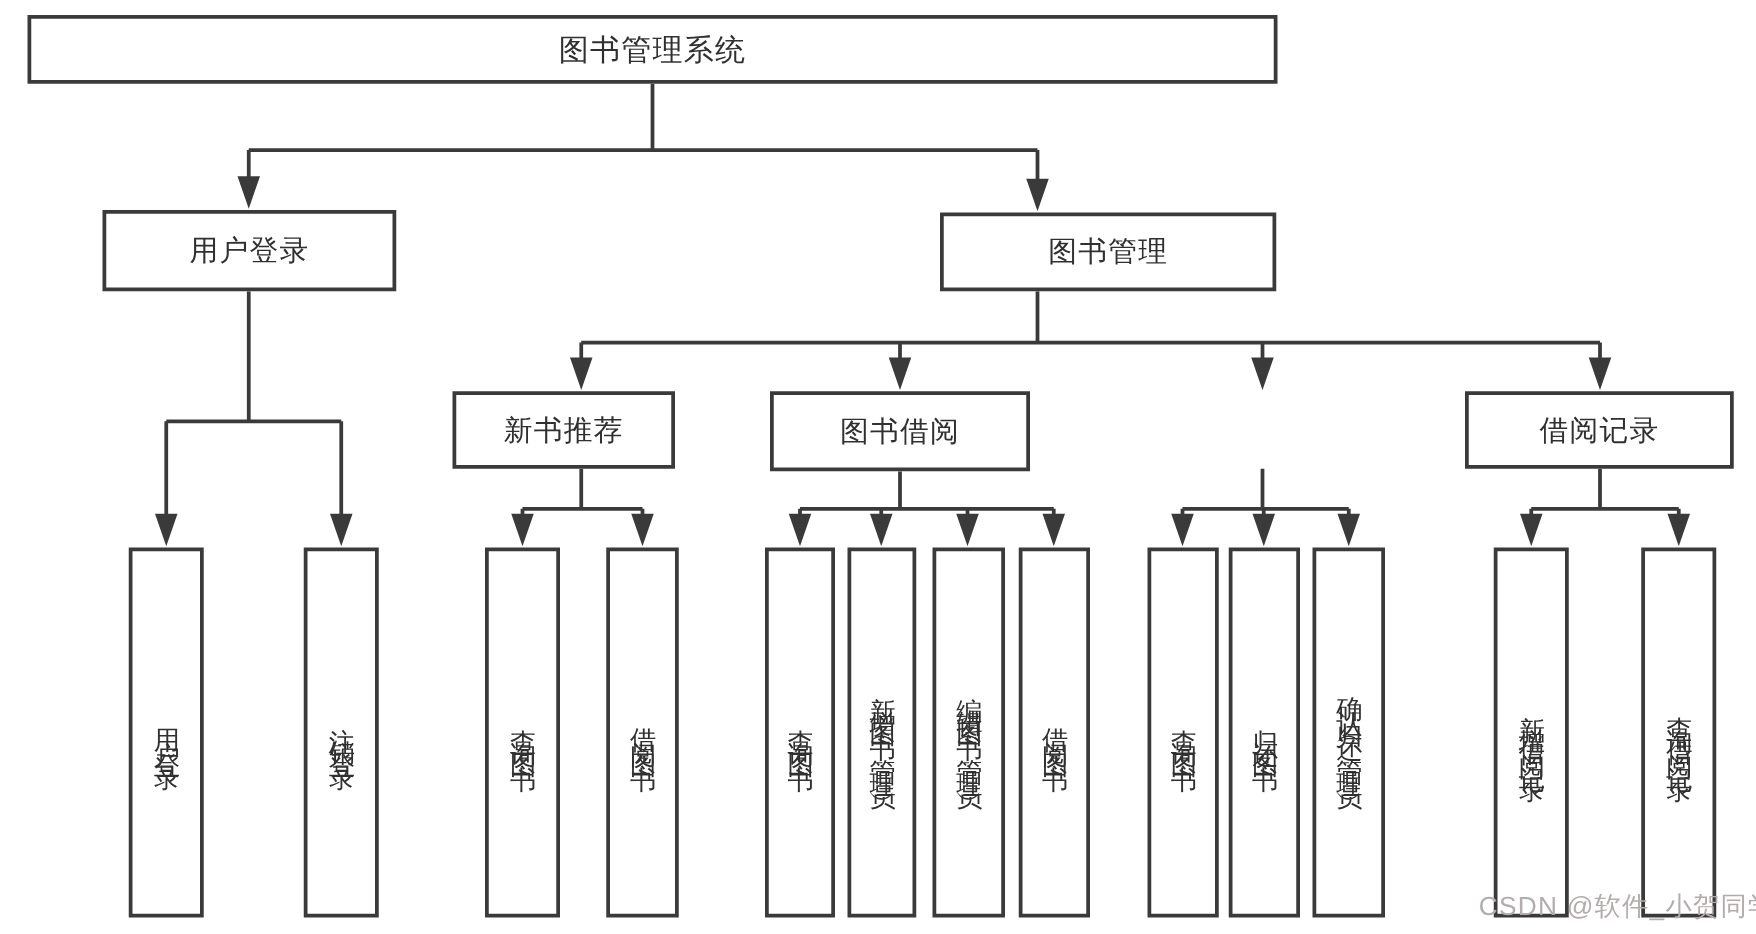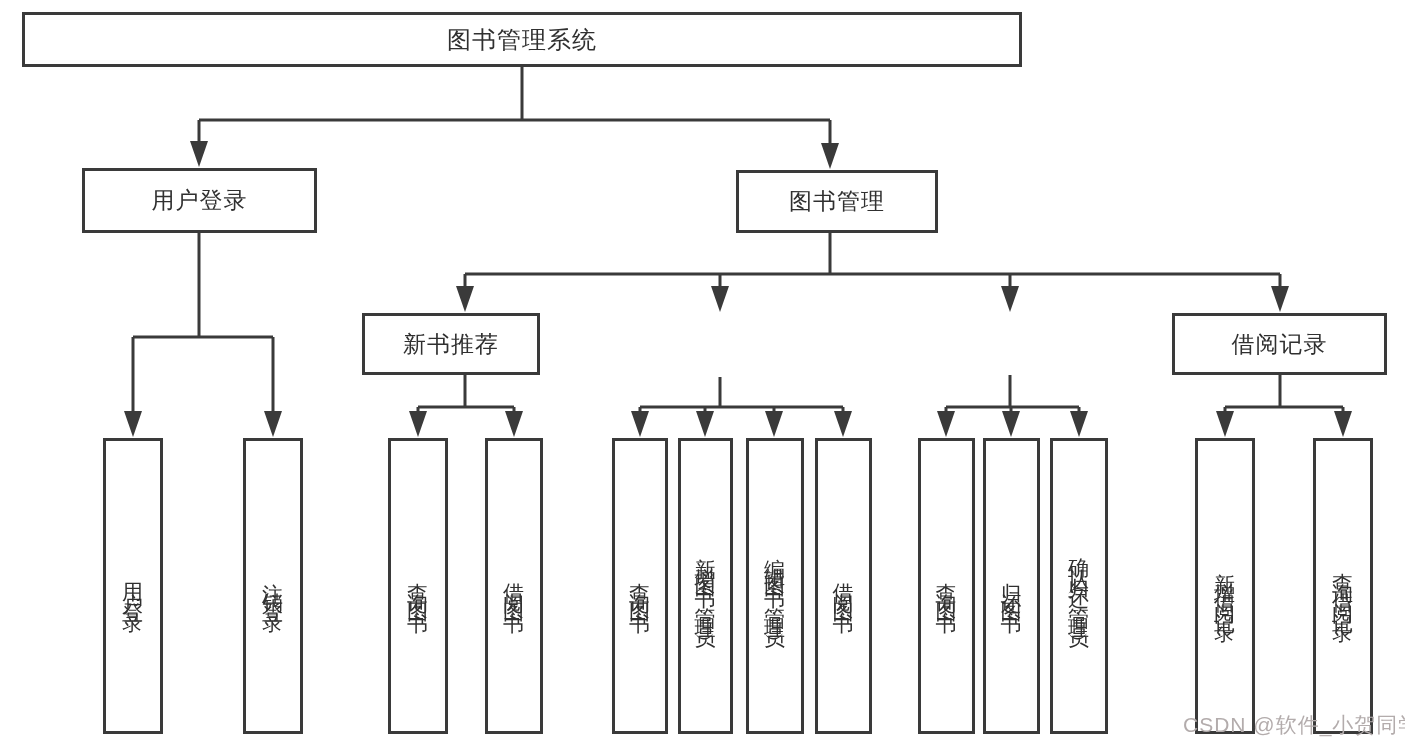--- a/index.html
+++ b/index.html
@@ -101,26 +101,29 @@
     <polygon points="1334,411 1352,411 1343,437"></polygon>
   </svg>
 
   <div class="box hbox root-box" style="left:22px;top:12px;width:1000px;height:55px">
     <span>图书管理系统</span>
   </div>
 
   <div class="box hbox" style="left:82px;top:168px;width:235px;height:65px">
     <span>用户登录</span>
   </div>
-  <div class="box hbox" style="left:736px;top:170px;width:202px;height:63px">
+  <div class="box hbox" style="left:752px;top:170px;width:269px;height:63px">
     <span>图书管理</span>
   </div>
 
   <div class="box hbox" style="left:362px;top:313px;width:178px;height:62px">
     <span>新书推荐</span>
+  </div>
+  <div class="box hbox" style="left:616px;top:313px;width:208px;height:64px">
+    <span>图书借阅</span>
   </div>
   <div class="box hbox" style="left:1172px;top:313px;width:215px;height:62px">
     <span>借阅记录</span>
   </div>
 
   <div class="box leaf" style="left:103px;top:438px;width:60px;height:296px">
     <span>用户登录</span>
   </div>
   <div class="box leaf" style="left:243px;top:438px;width:60px;height:296px">
     <span>注销登录</span>

